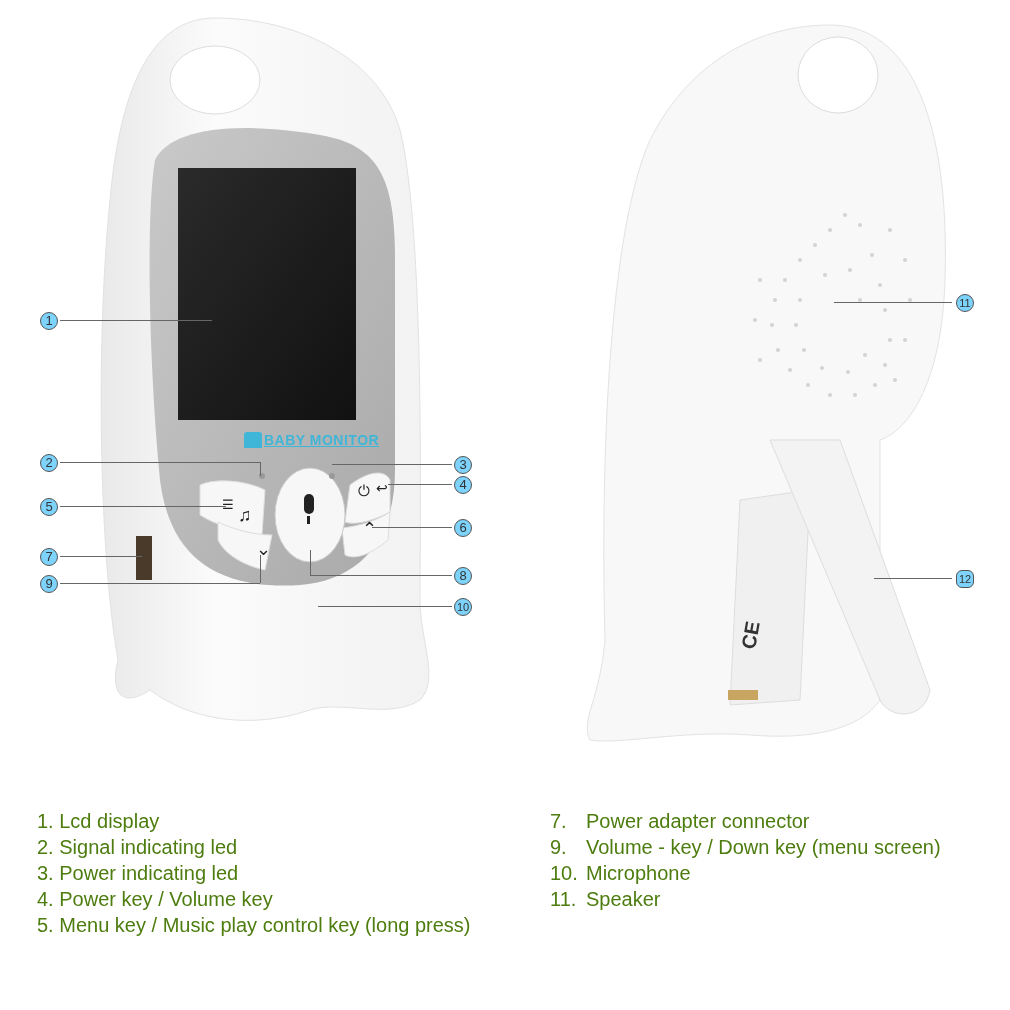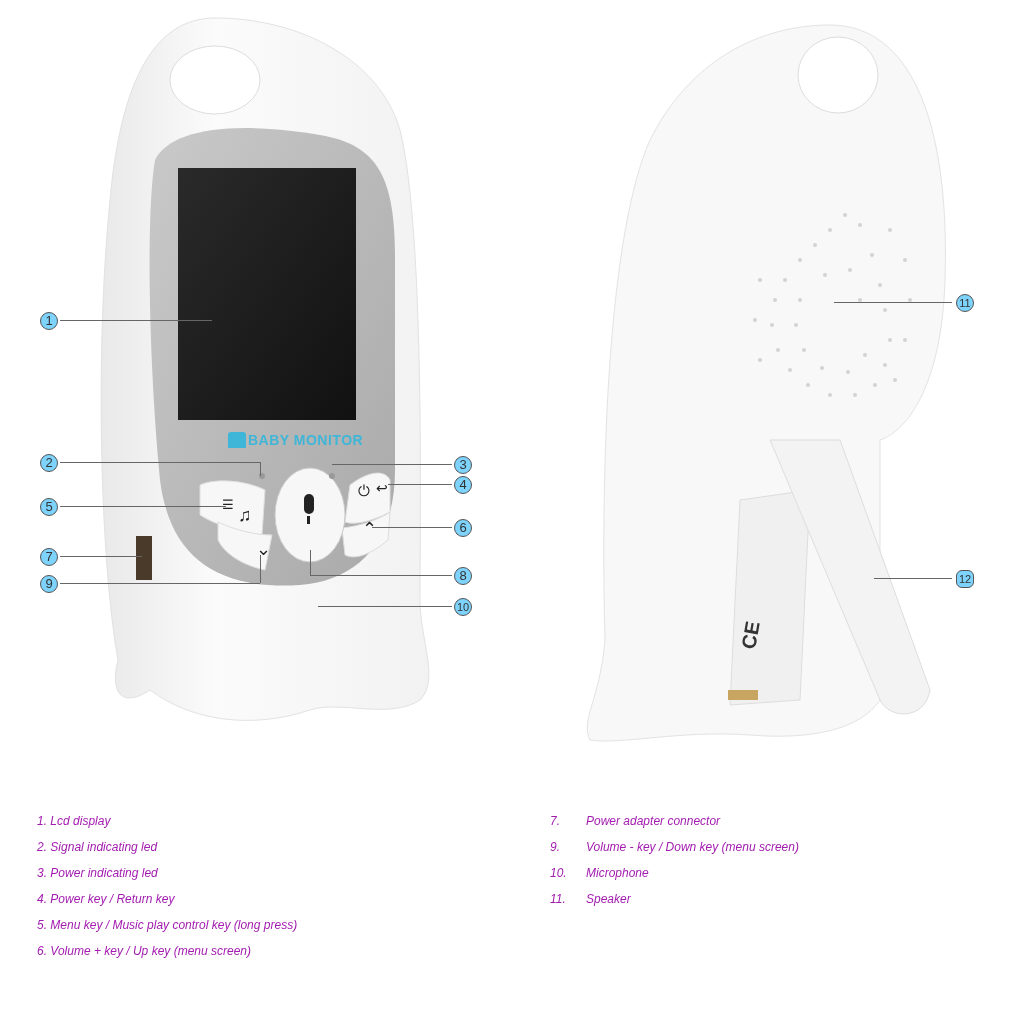--- a/index.html
+++ b/index.html
@@ -1,21 +1,21 @@
 <!DOCTYPE html>
 <html><head>
 <meta charset="utf-8">
 <style>
   html,body{margin:0;padding:0;background:#fff;}
   body{width:1010px;height:1010px;position:relative;overflow:hidden;font-family:"Liberation Sans",sans-serif;}
   .abs{position:absolute;}
   .callout{position:absolute;font-size:13px;color:#333;width:16px;height:16px;border:1px solid #555;border-radius:50%;text-align:center;line-height:16px;font-family:"Liberation Sans",sans-serif;background:#7dd3fc;}
   .leader{position:absolute;height:1px;background:#666;}
   .vleader{position:absolute;width:1px;background:#666;}
-  .legend{position:absolute;font-size:12px;color:#a21caf;line-height:26px;font-style:italic;}
+  .legend{position:absolute;font-size:20px;color:#4d7c0f;line-height:26px;}
   .legend div{white-space:nowrap;}
   .num{display:inline-block;}
   .right .num{width:36px;}
 </style>
 </head>
 <body>
 
 <div>
 
   <svg class="abs" style="left:0;top:0" width="520" height="780">
@@ -43,21 +43,21 @@
     <path d="M218,522 C235,530 255,535 272,535 L265,570 C245,566 225,555 218,540 Z" fill="#f7f7f7" stroke="#ddd"></path>
     <path d="M350,485 C370,470 385,470 390,480 L390,512 C375,520 355,526 345,522 Z" fill="#f7f7f7" stroke="#ddd"></path>
     <path d="M342,528 C360,526 378,520 390,512 L388,540 C370,555 355,560 345,555 Z" fill="#f7f7f7" stroke="#ddd"></path>
     <ellipse cx="310" cy="515" rx="35" ry="47" fill="#f7f7f7" stroke="#ccc"></ellipse>
     <circle cx="262" cy="476" r="3" fill="#999"></circle>
     <circle cx="332" cy="476" r="3" fill="#999"></circle>
 
     <rect x="136" y="536" width="16" height="44" fill="#4a3a2a"></rect>
   </svg>
 
-  <div class="abs" style="left:228px;top:432px;font-weight:bold;font-size:14px;color:#3fb6d8;letter-spacing:0.5px;">
+  <div class="abs" style="left:244px;top:432px;font-weight:bold;font-size:14px;color:#3fb6d8;letter-spacing:0.5px;text-decoration:underline;">
     <span style="display:inline-block;width:18px;height:16px;background:#3fb6d8;border-radius:3px 3px 0 0;vertical-align:-3px;margin-right:2px"></span><span>BABY MONITOR</span>
   </div>
 
   <span class="abs" style="left:222px;top:497px;font-size:13px;color:#222">☰</span>
   <span class="abs" style="left:238px;top:505px;font-size:18px;color:#222">♫</span>
   <span class="abs" style="left:256px;top:538px;font-size:18px;color:#222">⌄</span>
   <span class="abs" style="left:302px;top:494px;width:14px;height:30px;">
     <span style="position:absolute;left:2px;top:0;width:10px;height:20px;background:#222;border-radius:5px;"></span>
     <span style="position:absolute;left:5px;top:22px;width:3px;height:8px;background:#222;"></span>
   </span>
@@ -144,23 +144,22 @@
 <span class="callout" style="left:454px;top:567px;">8</span>
 <span class="callout" style="left:40px;top:575px;">9</span>
 <span class="callout" style="left:454px;top:598px;font-size:11px;">10</span>
 <span class="callout" style="left:956px;top:294px;font-size:11px;">11</span>
 <span class="callout" style="left:956px;top:570px;font-size:11px;border-radius:6px;">12</span>
 
 <div class="legend" style="left:37px;top:808px;">
   <div><span class="num">1.</span> <span>Lcd display</span></div>
   <div><span class="num">2.</span> <span>Signal indicating led</span></div>
   <div><span class="num">3.</span> <span>Power indicating led</span></div>
-  <div><span class="num">4.</span> <span>Power key / Return key</span></div>
+  <div><span class="num">4.</span> <span>Power key / Volume key</span></div>
   <div><span class="num">5.</span> <span>Menu key / Music play control key (long press)</span></div>
-  <div><span class="num">6.</span> <span>Volume + key / Up key (menu screen)</span></div>
 </div>
 
 <div class="legend right" style="left:550px;top:808px;">
   <div><span class="num">7.</span><span>Power adapter connector</span></div>
   <div><span class="num">9.</span><span>Volume - key / Down key (menu screen)</span></div>
   <div><span class="num">10.</span><span>Microphone</span></div>
   <div><span class="num">11.</span><span>Speaker</span></div>
 </div>
 
 </body></html>

